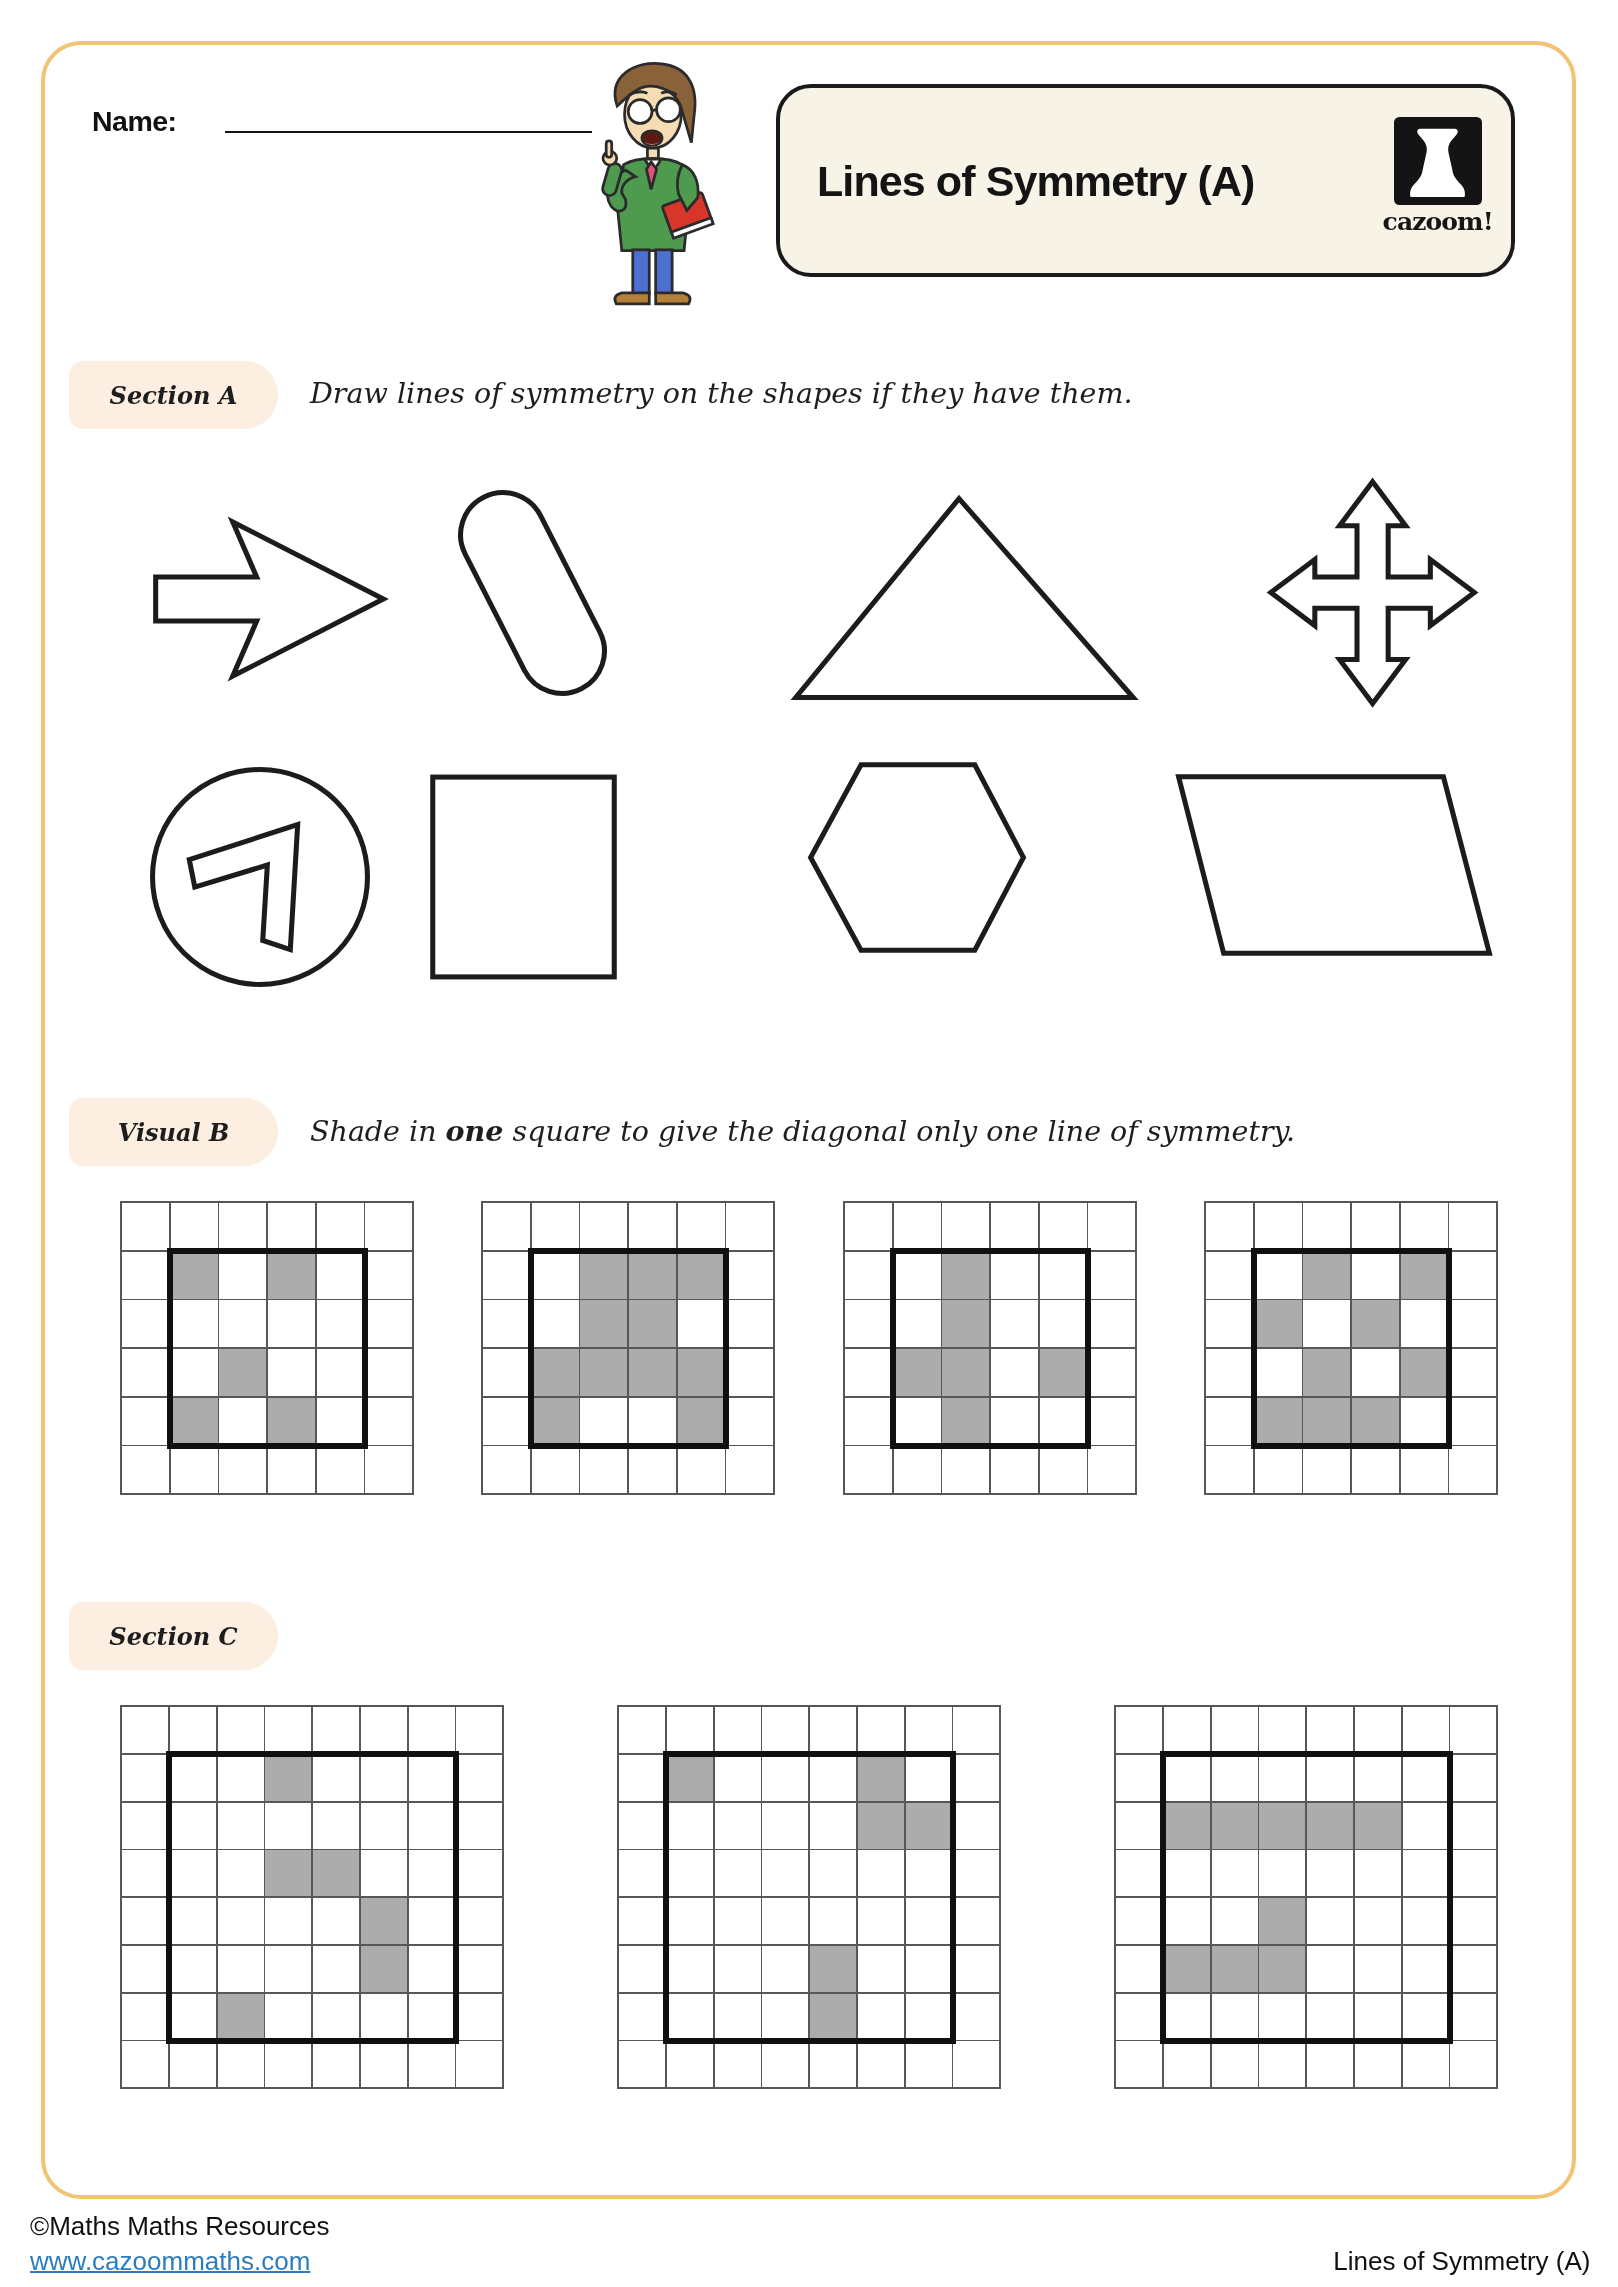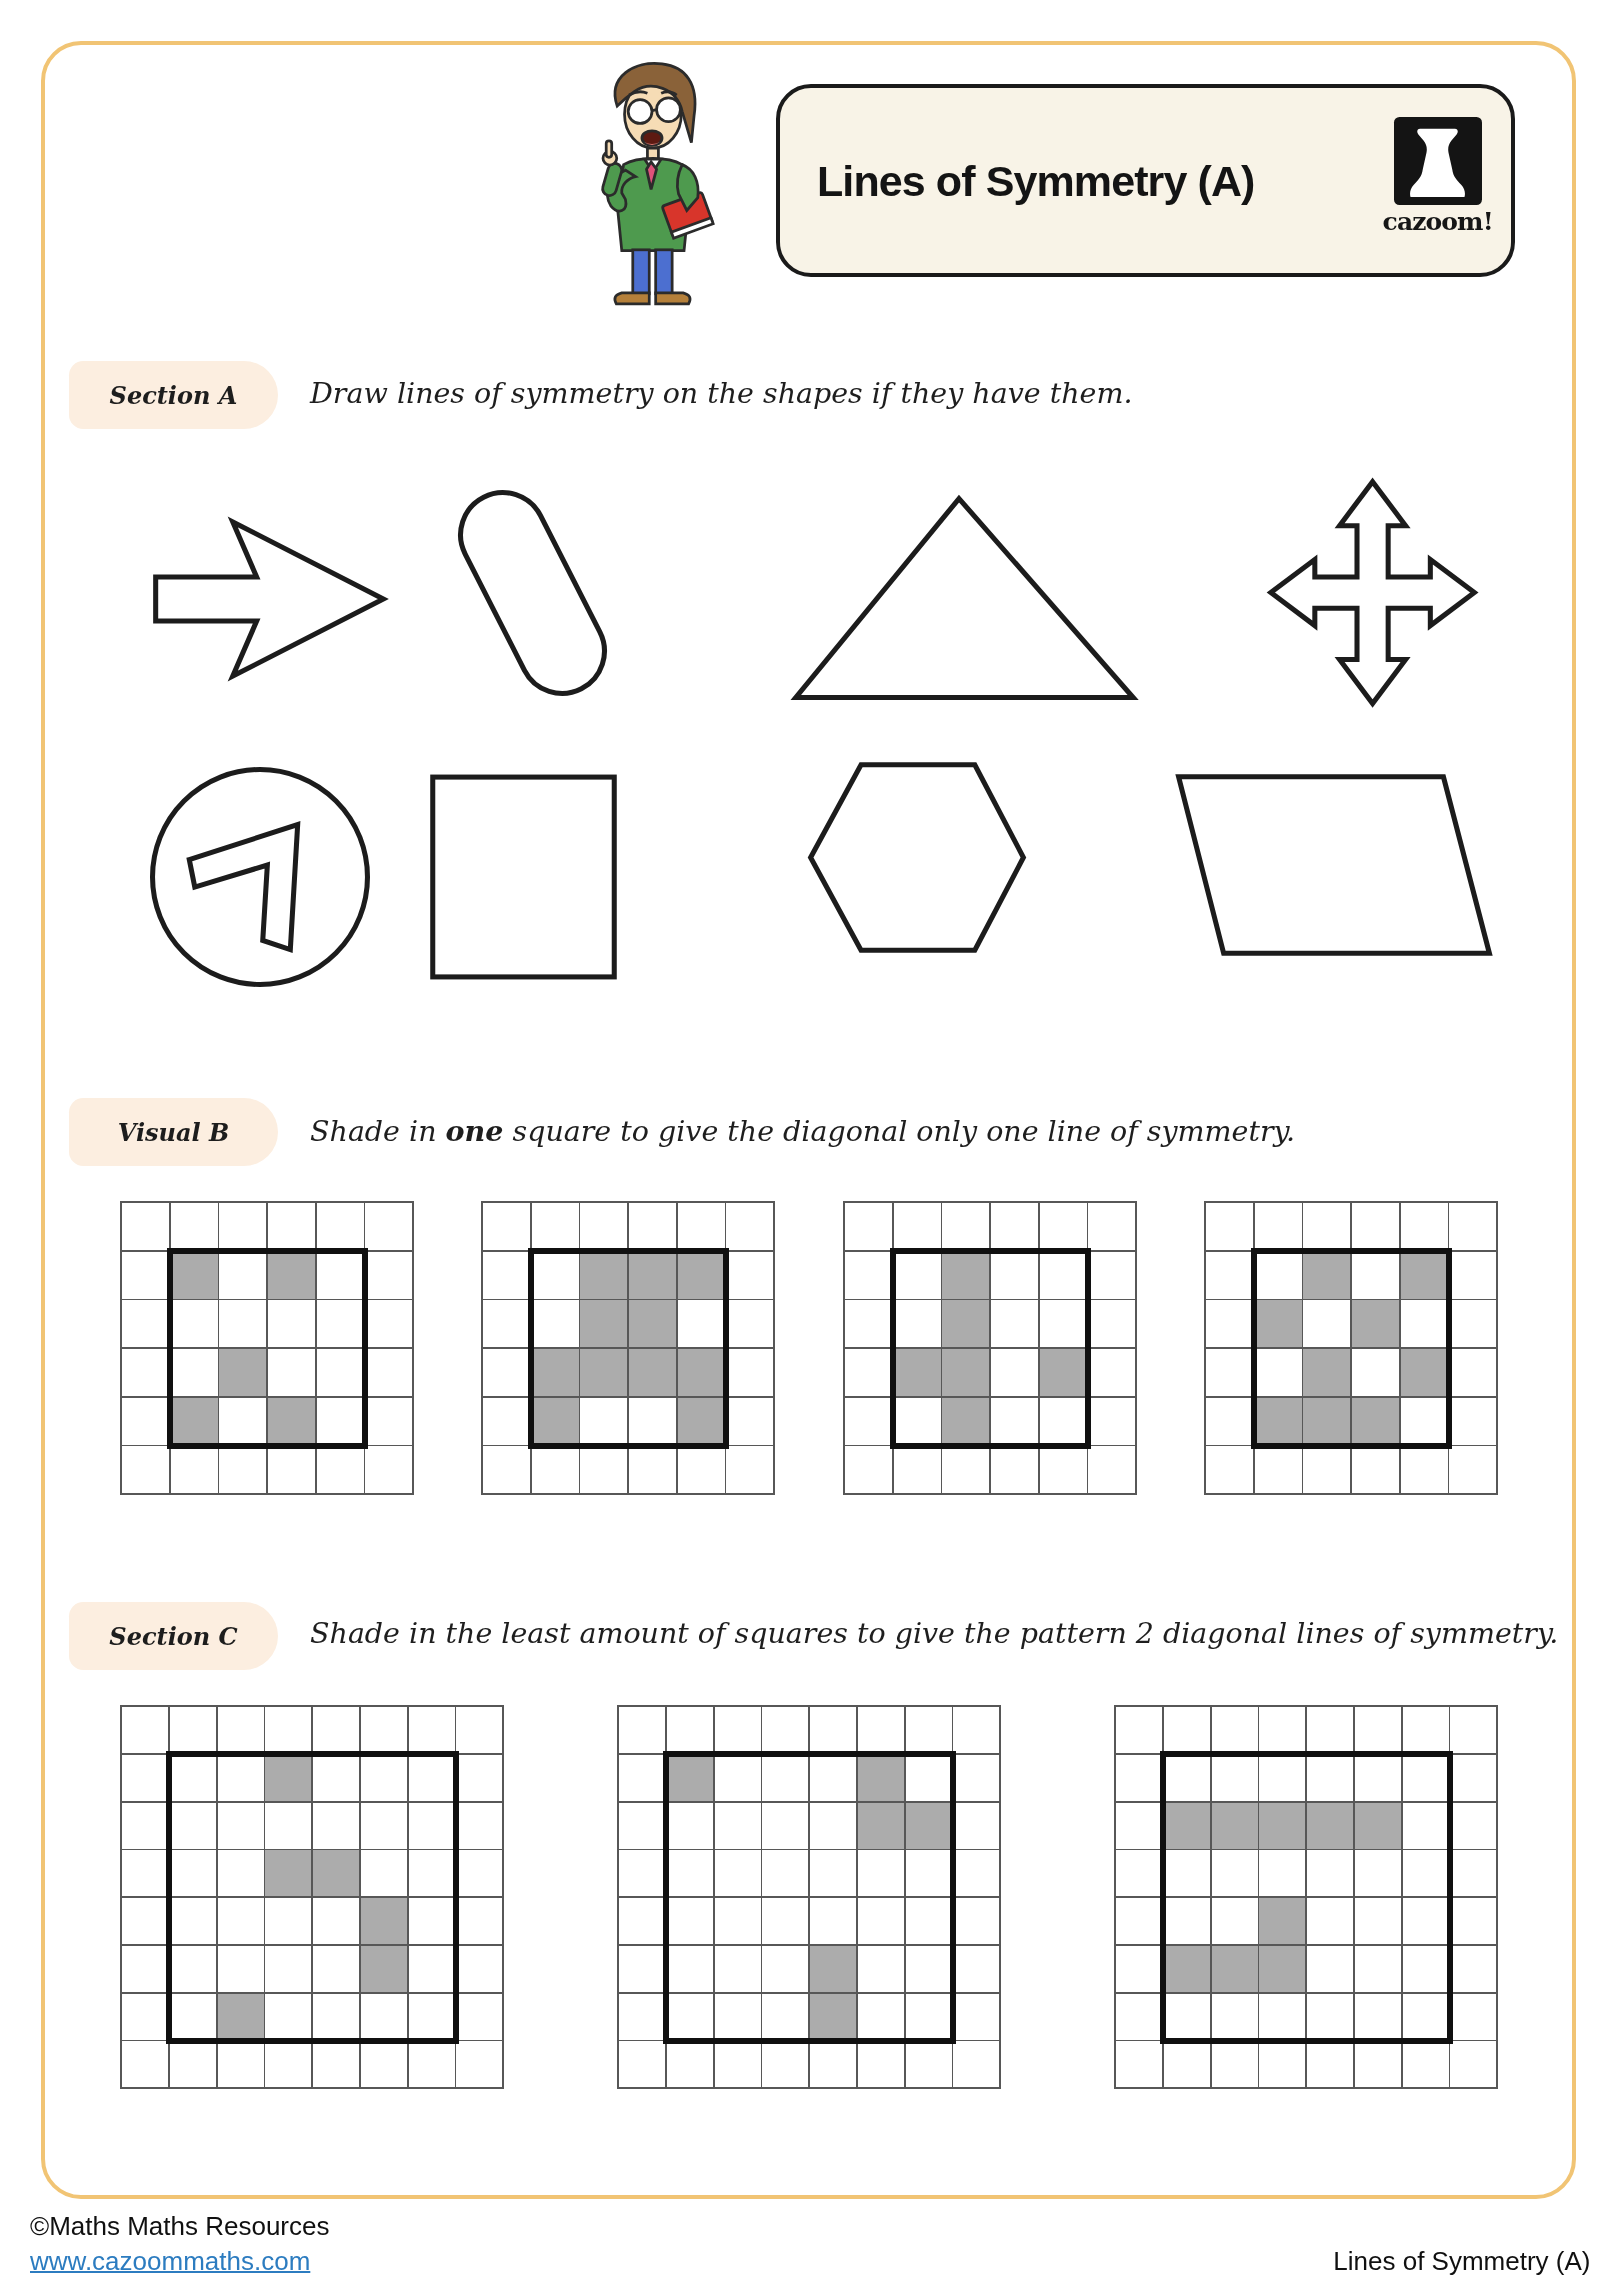--- a/index.html
+++ b/index.html
@@ -52,20 +52,24 @@
                text-decoration:underline;text-decoration-thickness:1.8px;cursor:pointer;}
   .footer-title{position:absolute;right:27.5px;top:2246px;font-size:26px;color:#101010;}
 </style>
 </head>
 <body>
 
 <div class="page">
   <div class="frame"></div>
 
   <div class="fields">
+    <div class="field-row">
+      <span class="field-label">Name:</span>
+      <span class="field-line"></span>
+    </div>
   </div>
 
   <svg class="character" viewBox="0 0 190 275">
     <g stroke="#2b2b2b" stroke-width="3">
       <ellipse cx="96" cy="63" rx="31" ry="37" fill="#F6DCB5"></ellipse>
       <path d="M57,54 C46,22 76,4 106,8 C132,11 146,30 141,64 L138,94 L128,60 C122,34 94,26 76,38 C66,45 61,50 57,54 Z" fill="#8A6239"></path>
       <circle cx="82" cy="60" r="13" fill="#ffffff"></circle>
       <circle cx="113" cy="58" r="13" fill="#ffffff"></circle>
       <path d="M95,59 L100,58" fill="none"></path>
       <path d="M70,42 q10,-6 20,-2" fill="none"></path>
@@ -312,21 +316,20 @@
         <div class="gcell" style="left: 146px; top: 243px; width: 49px; height: 49px;"></div>
         <div class="gcell" style="left: 195px; top: 243px; width: 49px; height: 49px;"></div>
         <div class="gcell" style="left: 243px; top: 243px; width: 49px; height: 49px;"></div>
         <div class="gsquare" style="left: 46px; top: 46px; width: 201px; height: 201px;"></div>
       </div>
   </div>
 
   <div class="pill" style="top:1602px;">
     <span class="pill-label">Section C</span>
   </div>
-  <div class="instruction" style="top:1617px;">Shade in the least amount of squares to give the pattern 2 diagonal lines of symmetry.</div>
 
   <div class="grids-row" style="top:1706px;">
     <div class="grid" style="width: 382px; height: 382px;">
         <div class="gcell" style="left: 0px; top: 0px; width: 48px; height: 48px;"></div>
         <div class="gcell" style="left: 48px; top: 0px; width: 48px; height: 48px;"></div>
         <div class="gcell" style="left: 96px; top: 0px; width: 48px; height: 48px;"></div>
         <div class="gcell" style="left: 143px; top: 0px; width: 48px; height: 48px;"></div>
         <div class="gcell" style="left: 191px; top: 0px; width: 48px; height: 48px;"></div>
         <div class="gcell" style="left: 239px; top: 0px; width: 48px; height: 48px;"></div>
         <div class="gcell" style="left: 287px; top: 0px; width: 48px; height: 48px;"></div>

